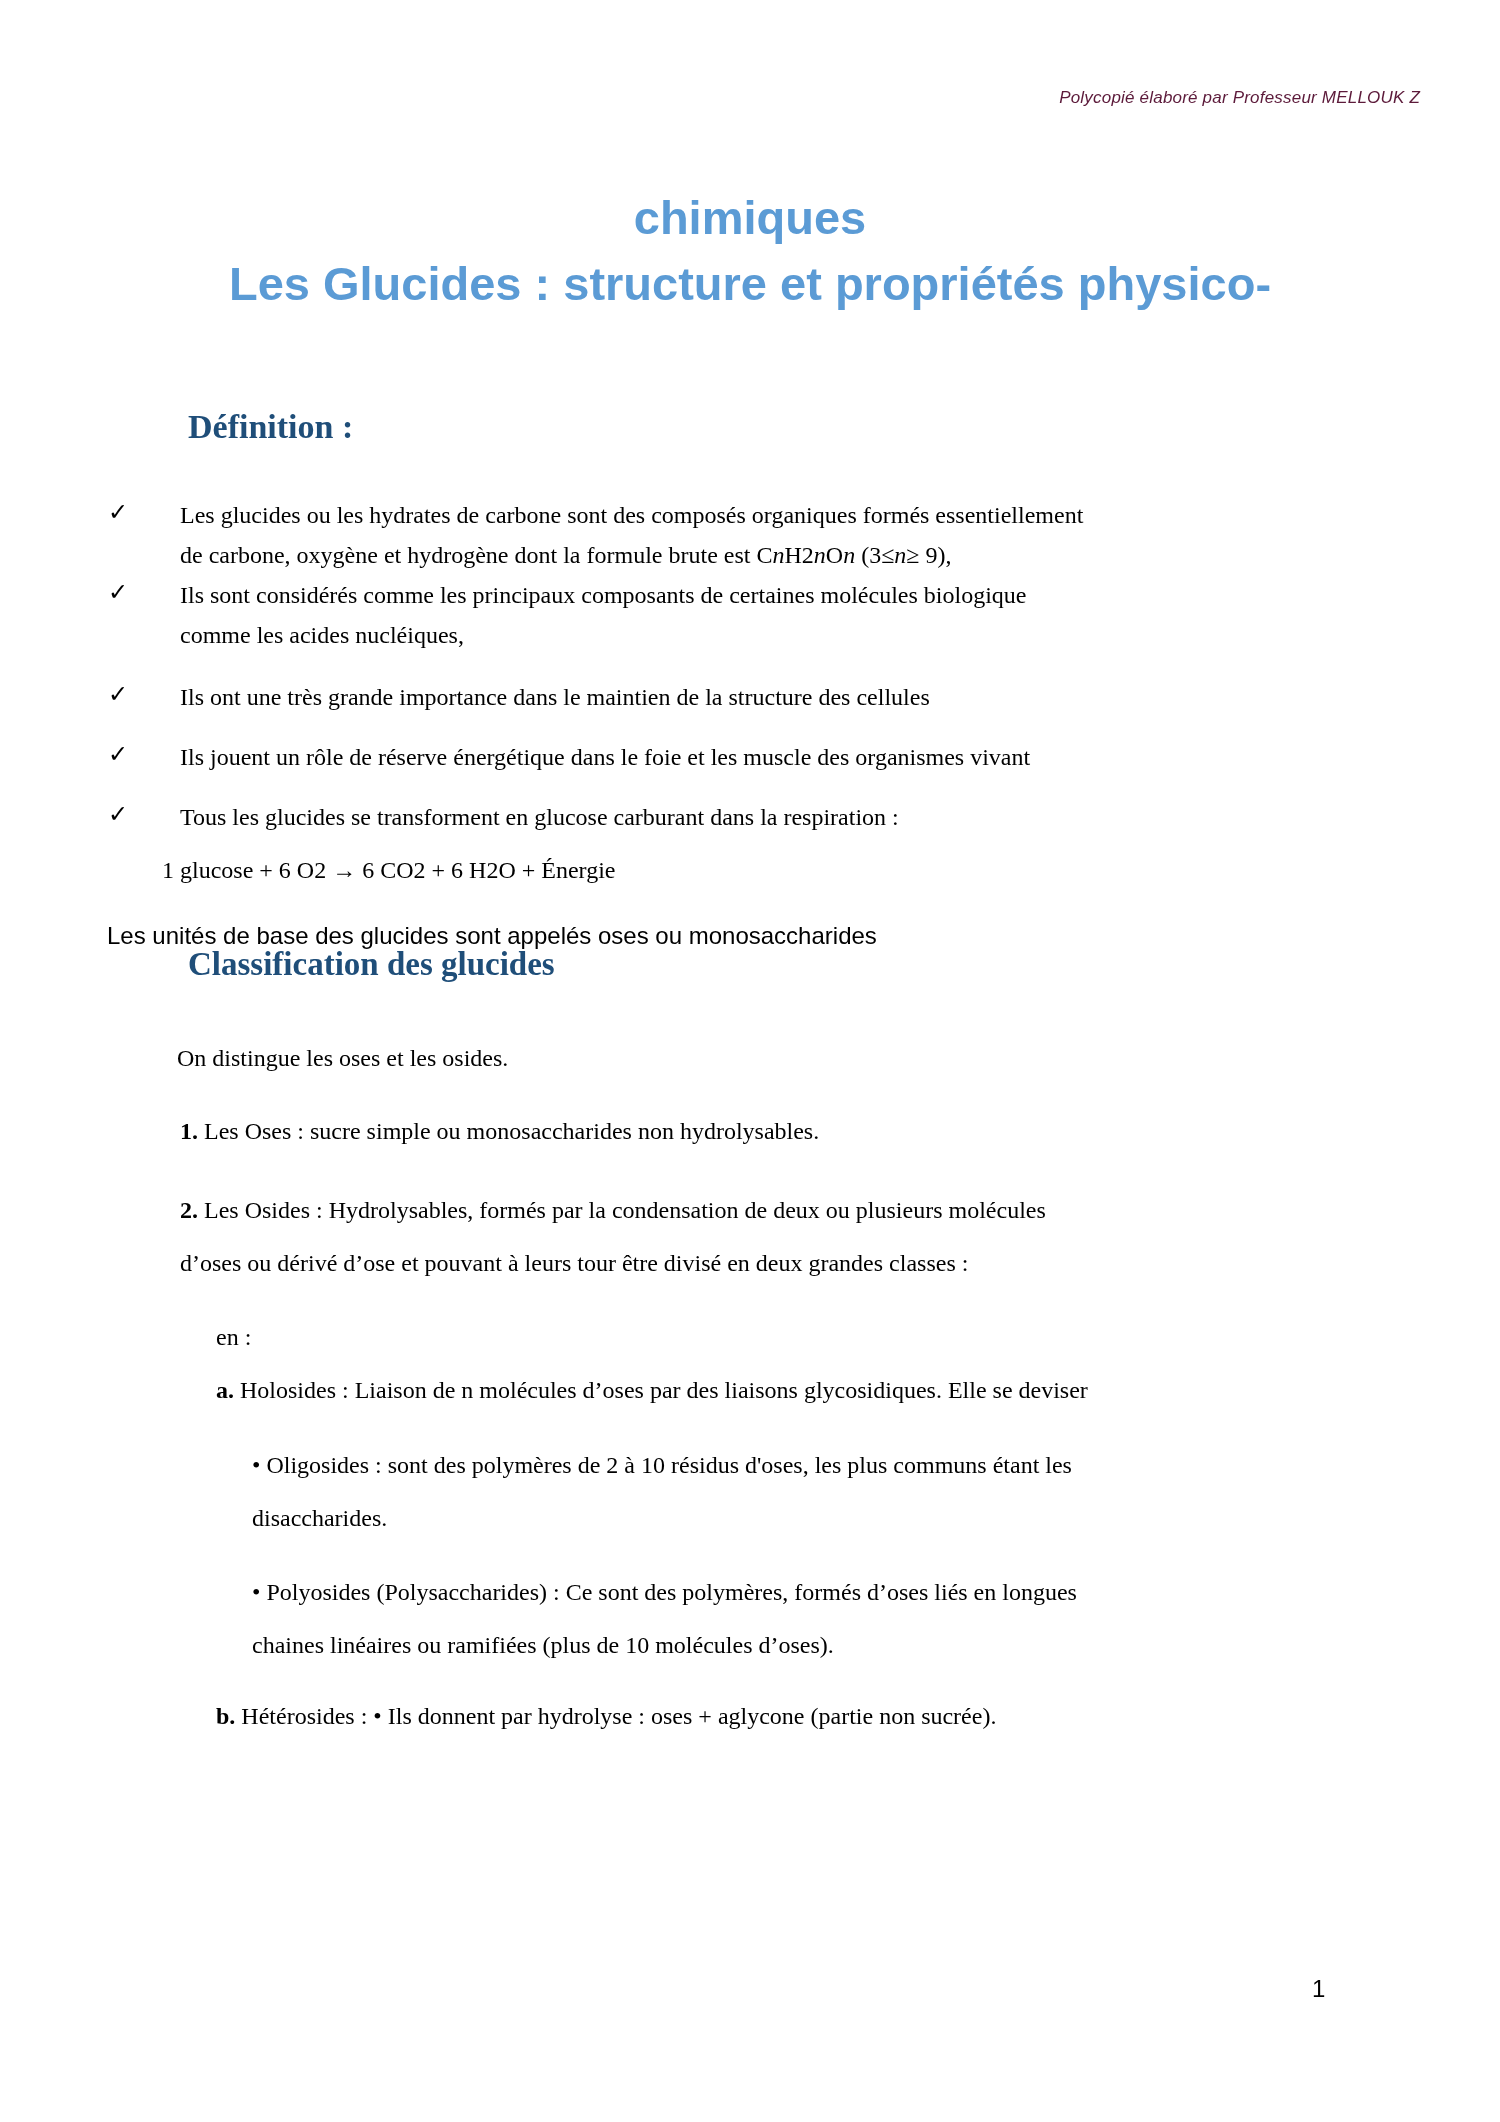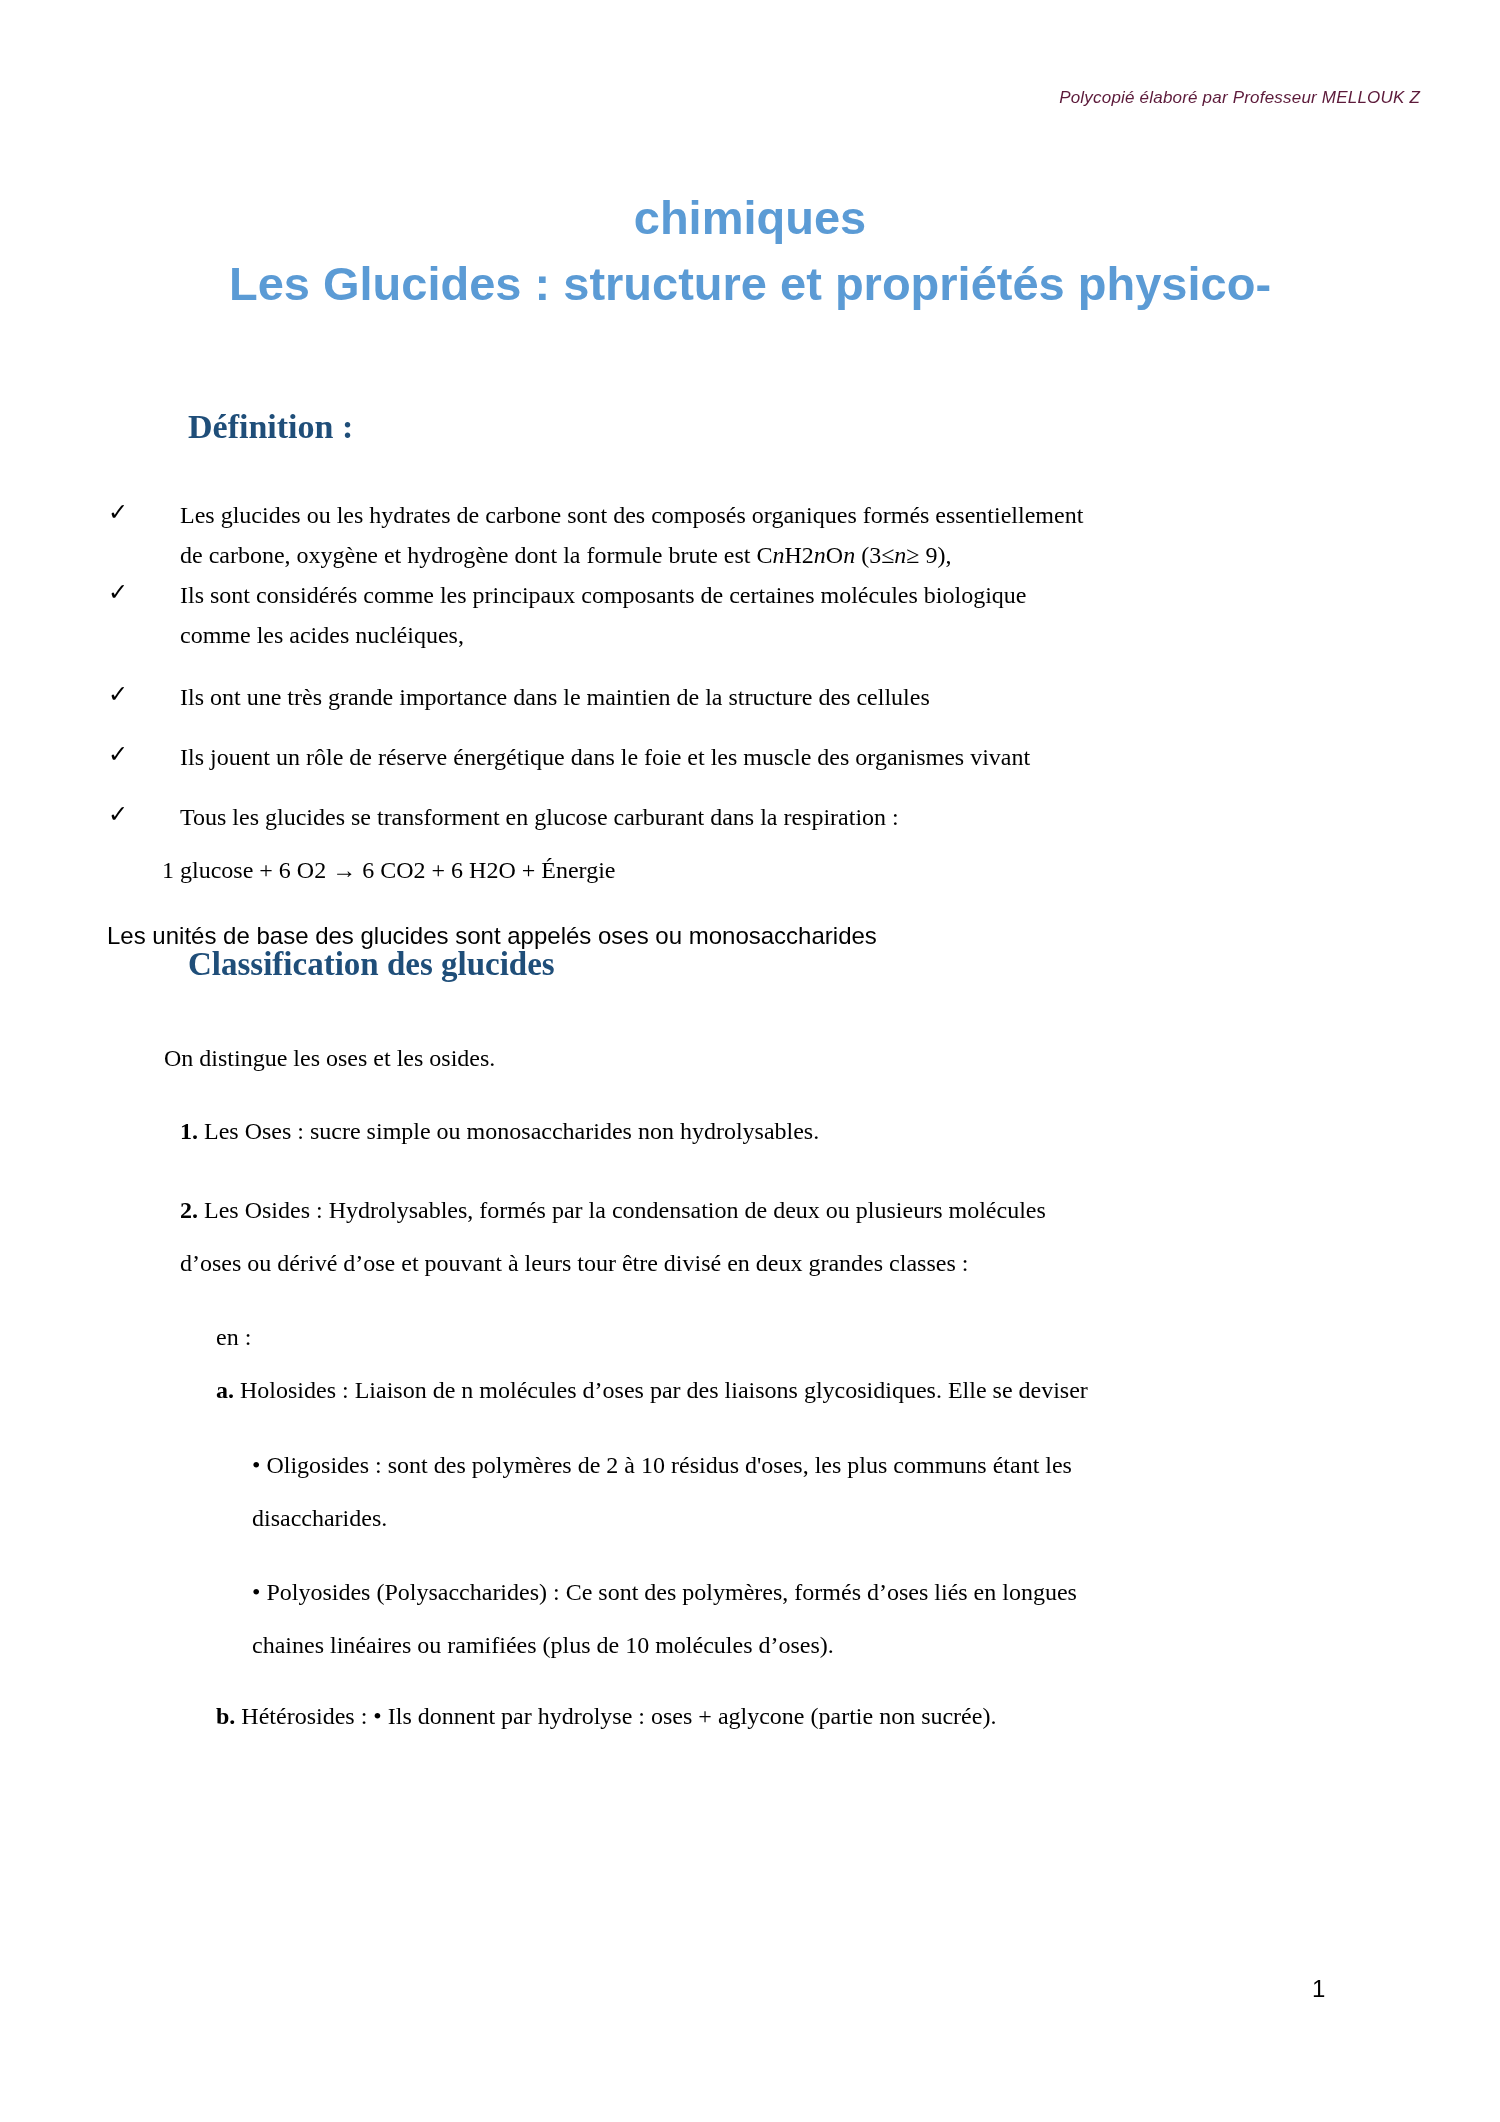--- a/index.html
+++ b/index.html
@@ -66,21 +66,21 @@
 
   <span class="check" style="top:800px;">✓</span>
   <div class="bul-text serif" style="top:797px;">Tous les glucides se transforment en glucose carburant dans la respiration :</div>
 
   <div class="abs serif" style="left:162px; top:857px;">1 glucose + 6 O2 →  6 CO2 + 6 H2O + Énergie</div>
 
   <div class="abs calibri" style="left:107px; top:922px;">Les unités de base des glucides sont appelés oses ou monosaccharides</div>
 
   <div class="h2" style="top:946px; font-size:33px;">Classification des glucides</div>
 
-  <div class="abs serif" style="left:164px; top:1045px;text-align:right;">On distingue les oses et les osides.</div>
+  <div class="abs serif" style="left:177px; top:1045px;text-align:right;">On distingue les oses et les osides.</div>
 
   <div class="abs serif" style="left:180px; top:1118px;">
     <b class="n">1.</b><span> Les Oses : sucre simple ou monosaccharides non hydrolysables.</span>
   </div>
 
   <div class="abs serif lh52" style="left:180px; top:1184px; width:1180px;">
     <div><b class="n">2.</b><span> Les Osides : Hydrolysables, formés par la condensation de deux ou plusieurs molécules</span></div>
     <div>d’oses ou dérivé d’ose et pouvant à leurs tour être divisé en deux grandes classes :</div>
   </div>
 

